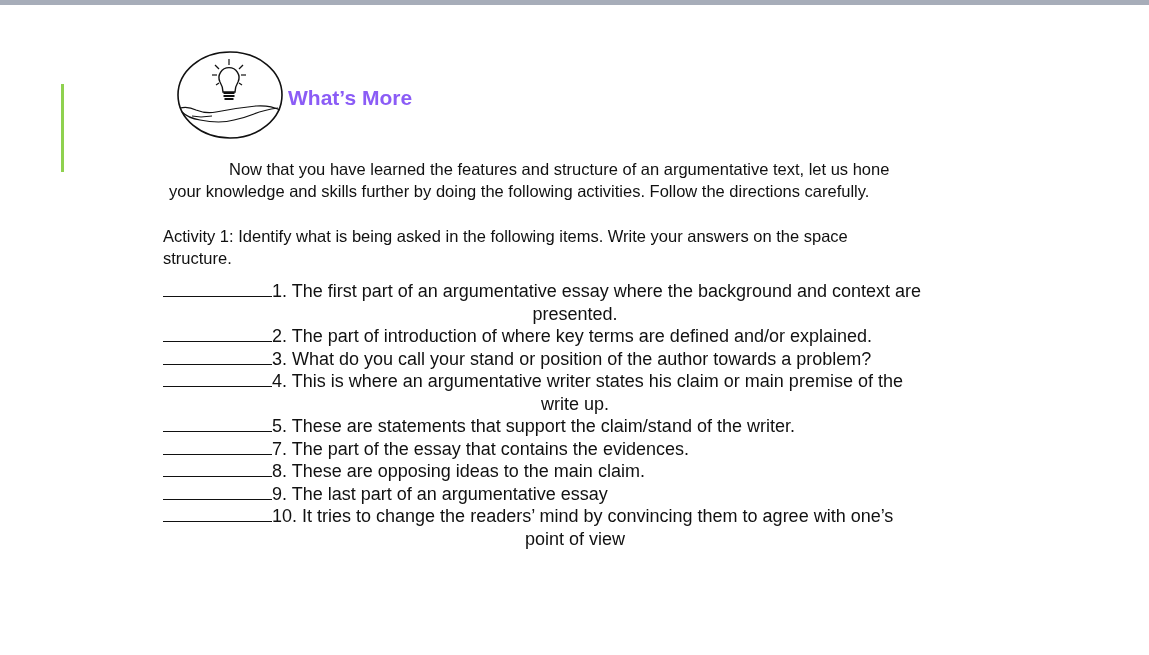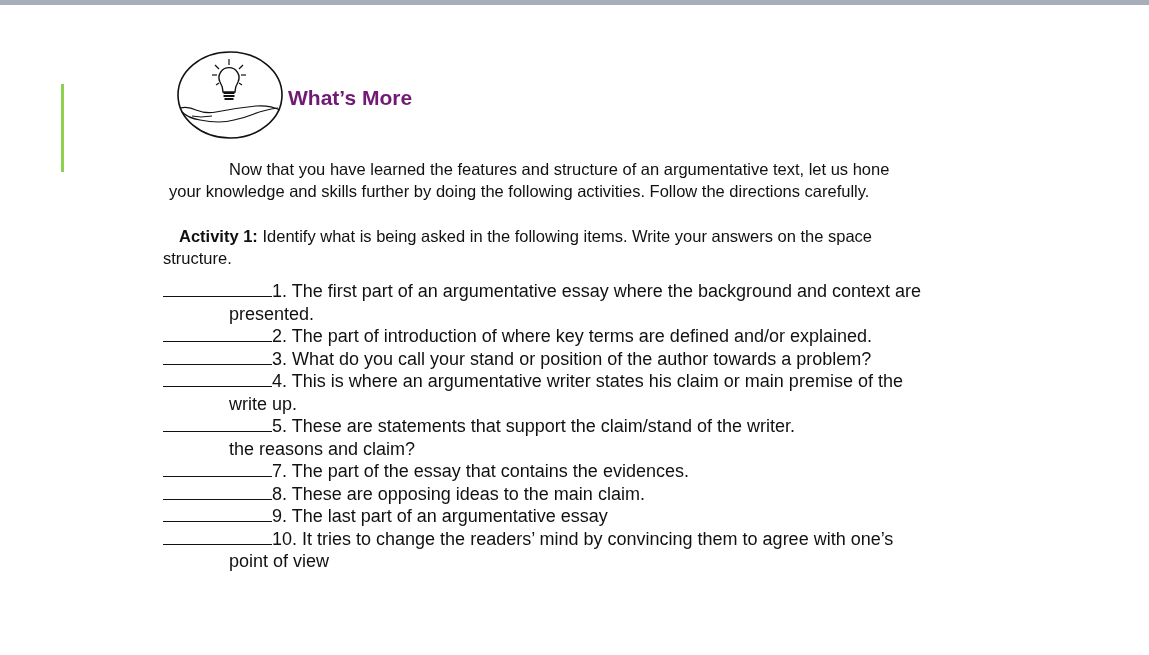--- a/index.html
+++ b/index.html
@@ -4,33 +4,33 @@
   <style>
     html, body { margin: 0; padding: 0; }
     body {
       width: 1149px; height: 655px; background: #ffffff; position: relative; overflow: hidden;
       font-family: "Liberation Sans", sans-serif; color: #111111;
     }
     .top-bar { position: absolute; left: 0; top: 0; width: 1149px; height: 5px; background: #a7adb9; }
     .accent-line { position: absolute; left: 61px; top: 84px; width: 3px; height: 88px; background: #8fd14f; }
     .logo { position: absolute; left: 176px; top: 50px; width: 108px; height: 90px; }
     .section-title {
-      position: absolute; left: 288px; top: 86px; font-size: 21px; font-weight: bold; color: #701a75;
+      position: absolute; left: 288px; top: 86px; font-size: 21px; font-weight: bold; color: #8b5cf6;
       white-space: nowrap;
     }
     .text { position: absolute; font-size: 16.5px; line-height: 22.5px; white-space: nowrap; }
     .intro1 { left: 229px; top: 158px; }
     .intro2 { left: 169px; top: 180px; }
     .act1 { left: 163px; top: 225px; }
     .act2 { left: 163px; top: 247px; }
-    .bold { font-weight: bold; margin-left: 16px; }
+    .bold { font-weight: normal; }
     .items { position: absolute; left: 163px; top: 280px; font-size: 18px; line-height: 22.5px; }
     .item-line { white-space: nowrap; height: 22.5px; }
     .blank { display: inline-block; width: 109px; border-bottom: 1px solid #111; height: 16px; vertical-align: baseline; margin-right: 0; }
-    .cont { padding-left: 66px; white-space: nowrap; height: 22.5px; }
+    .cont { padding-left: 66px; white-space: nowrap; height: 22.5px; text-align: center; }
   </style>
 </head>
 <body>
 
 <div class="top-bar"></div>
 <div class="accent-line"></div>
 
 <svg class="logo" viewBox="0 0 108 90">
   <ellipse cx="54" cy="45" rx="52" ry="43" fill="none" stroke="#111" stroke-width="1.6"></ellipse>
 
@@ -61,19 +61,18 @@
 <div class="text act2">structure.</div>
 
 <div class="items">
   <div class="item-line"><span class="blank"></span><span>1.</span><span> The first part of an argumentative essay where the background and context are</span></div>
   <div class="cont">presented.</div>
   <div class="item-line"><span class="blank"></span><span>2.</span><span> The part of introduction of where key terms are defined and/or explained.</span></div>
   <div class="item-line"><span class="blank"></span><span>3.</span><span> What do you call your stand or position of the author towards a problem?</span></div>
   <div class="item-line"><span class="blank"></span><span>4.</span><span> This is where an argumentative writer states his claim or main premise of the</span></div>
   <div class="cont">write up.</div>
   <div class="item-line"><span class="blank"></span><span>5.</span><span> These are statements that support the claim/stand of the writer.</span></div>
-  <div class="cont">the reasons and claim?</div>
   <div class="item-line"><span class="blank"></span><span>7.</span><span> The part of the essay that contains the evidences.</span></div>
   <div class="item-line"><span class="blank"></span><span>8.</span><span> These are opposing ideas to the main claim.</span></div>
   <div class="item-line"><span class="blank"></span><span>9.</span><span> The last part of an argumentative essay</span></div>
   <div class="item-line"><span class="blank"></span><span>10.</span><span> It tries to change the readers’ mind by convincing them to agree with one’s</span></div>
   <div class="cont">point of view</div>
 </div>
 
 </body></html>

